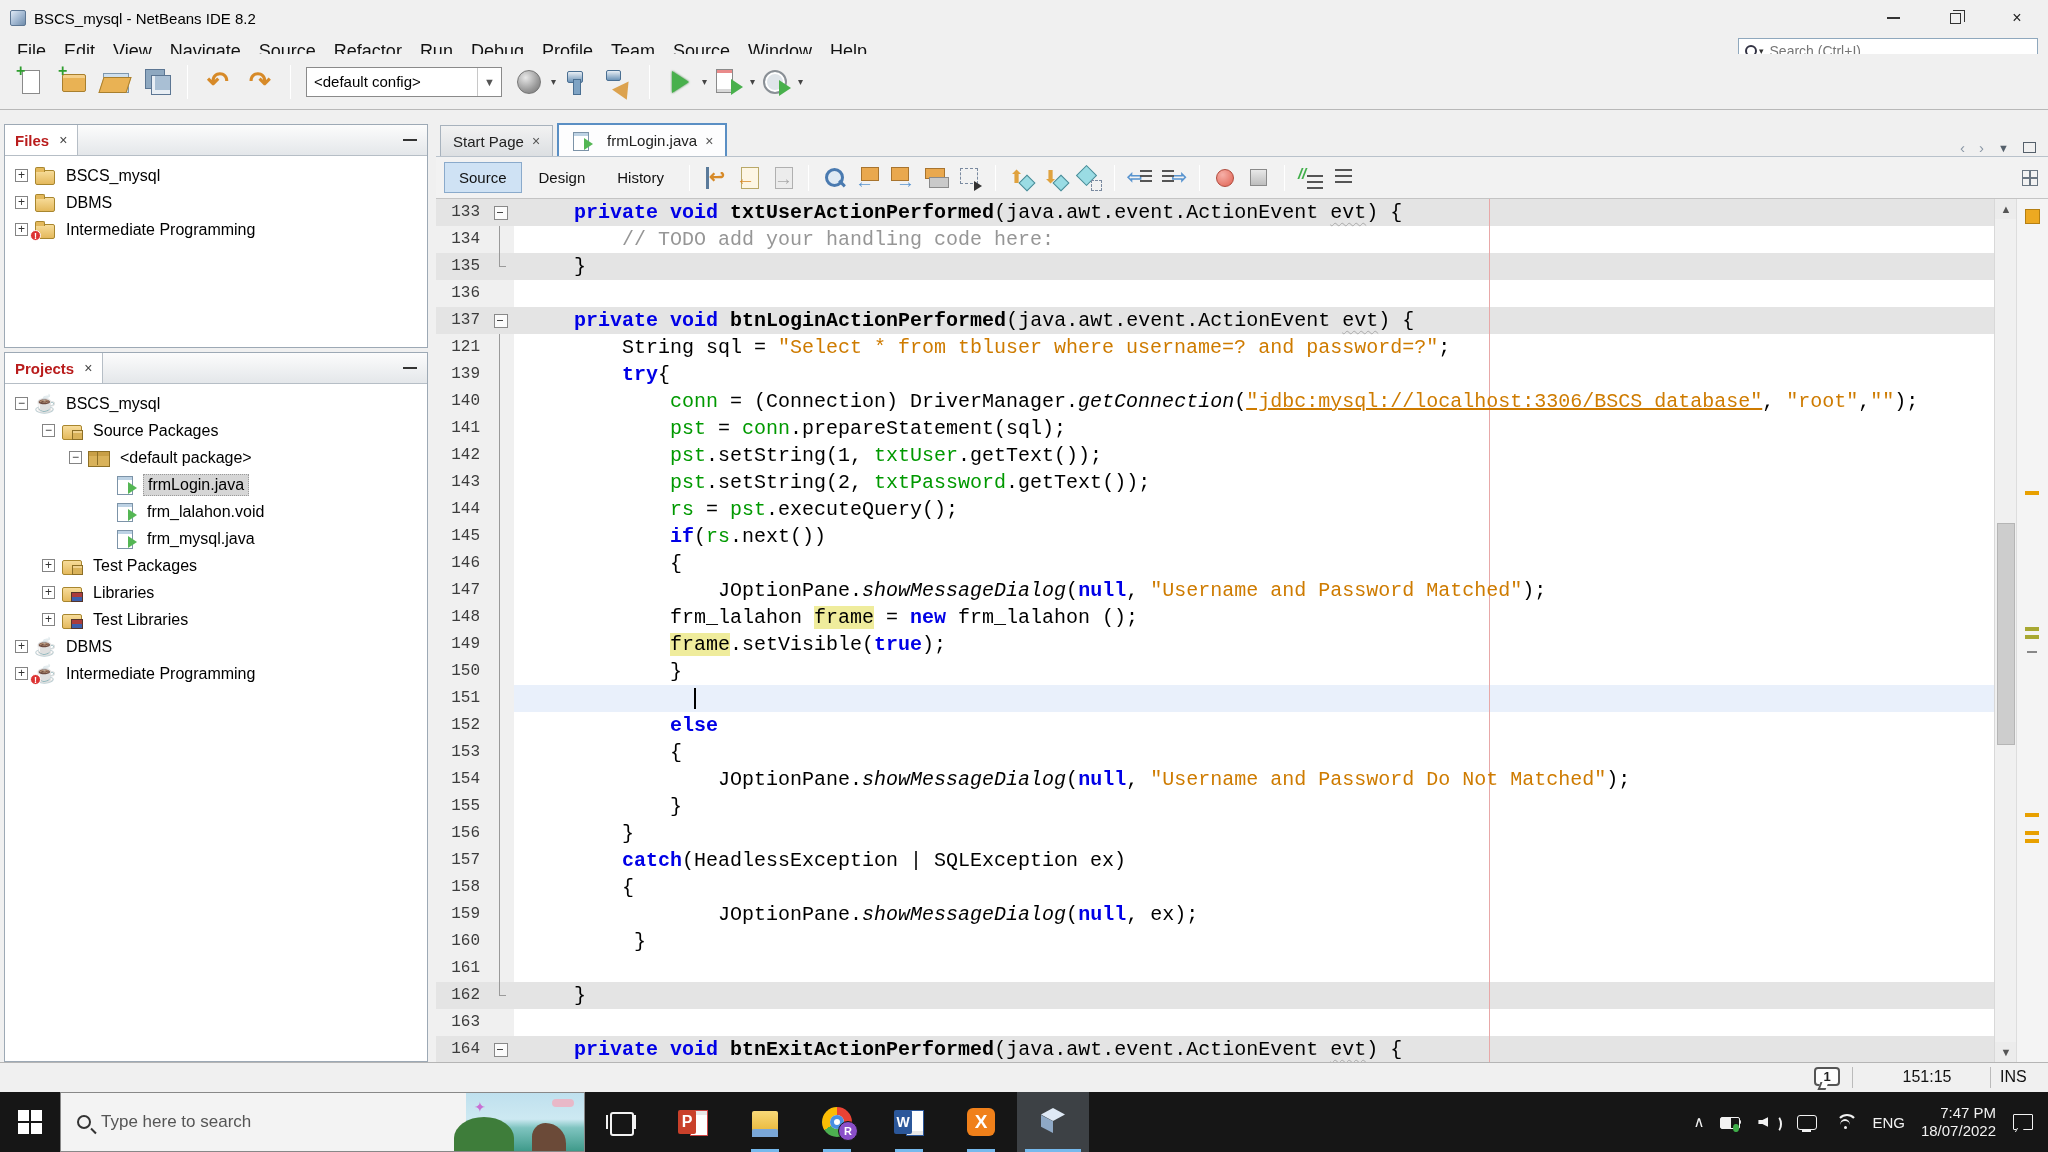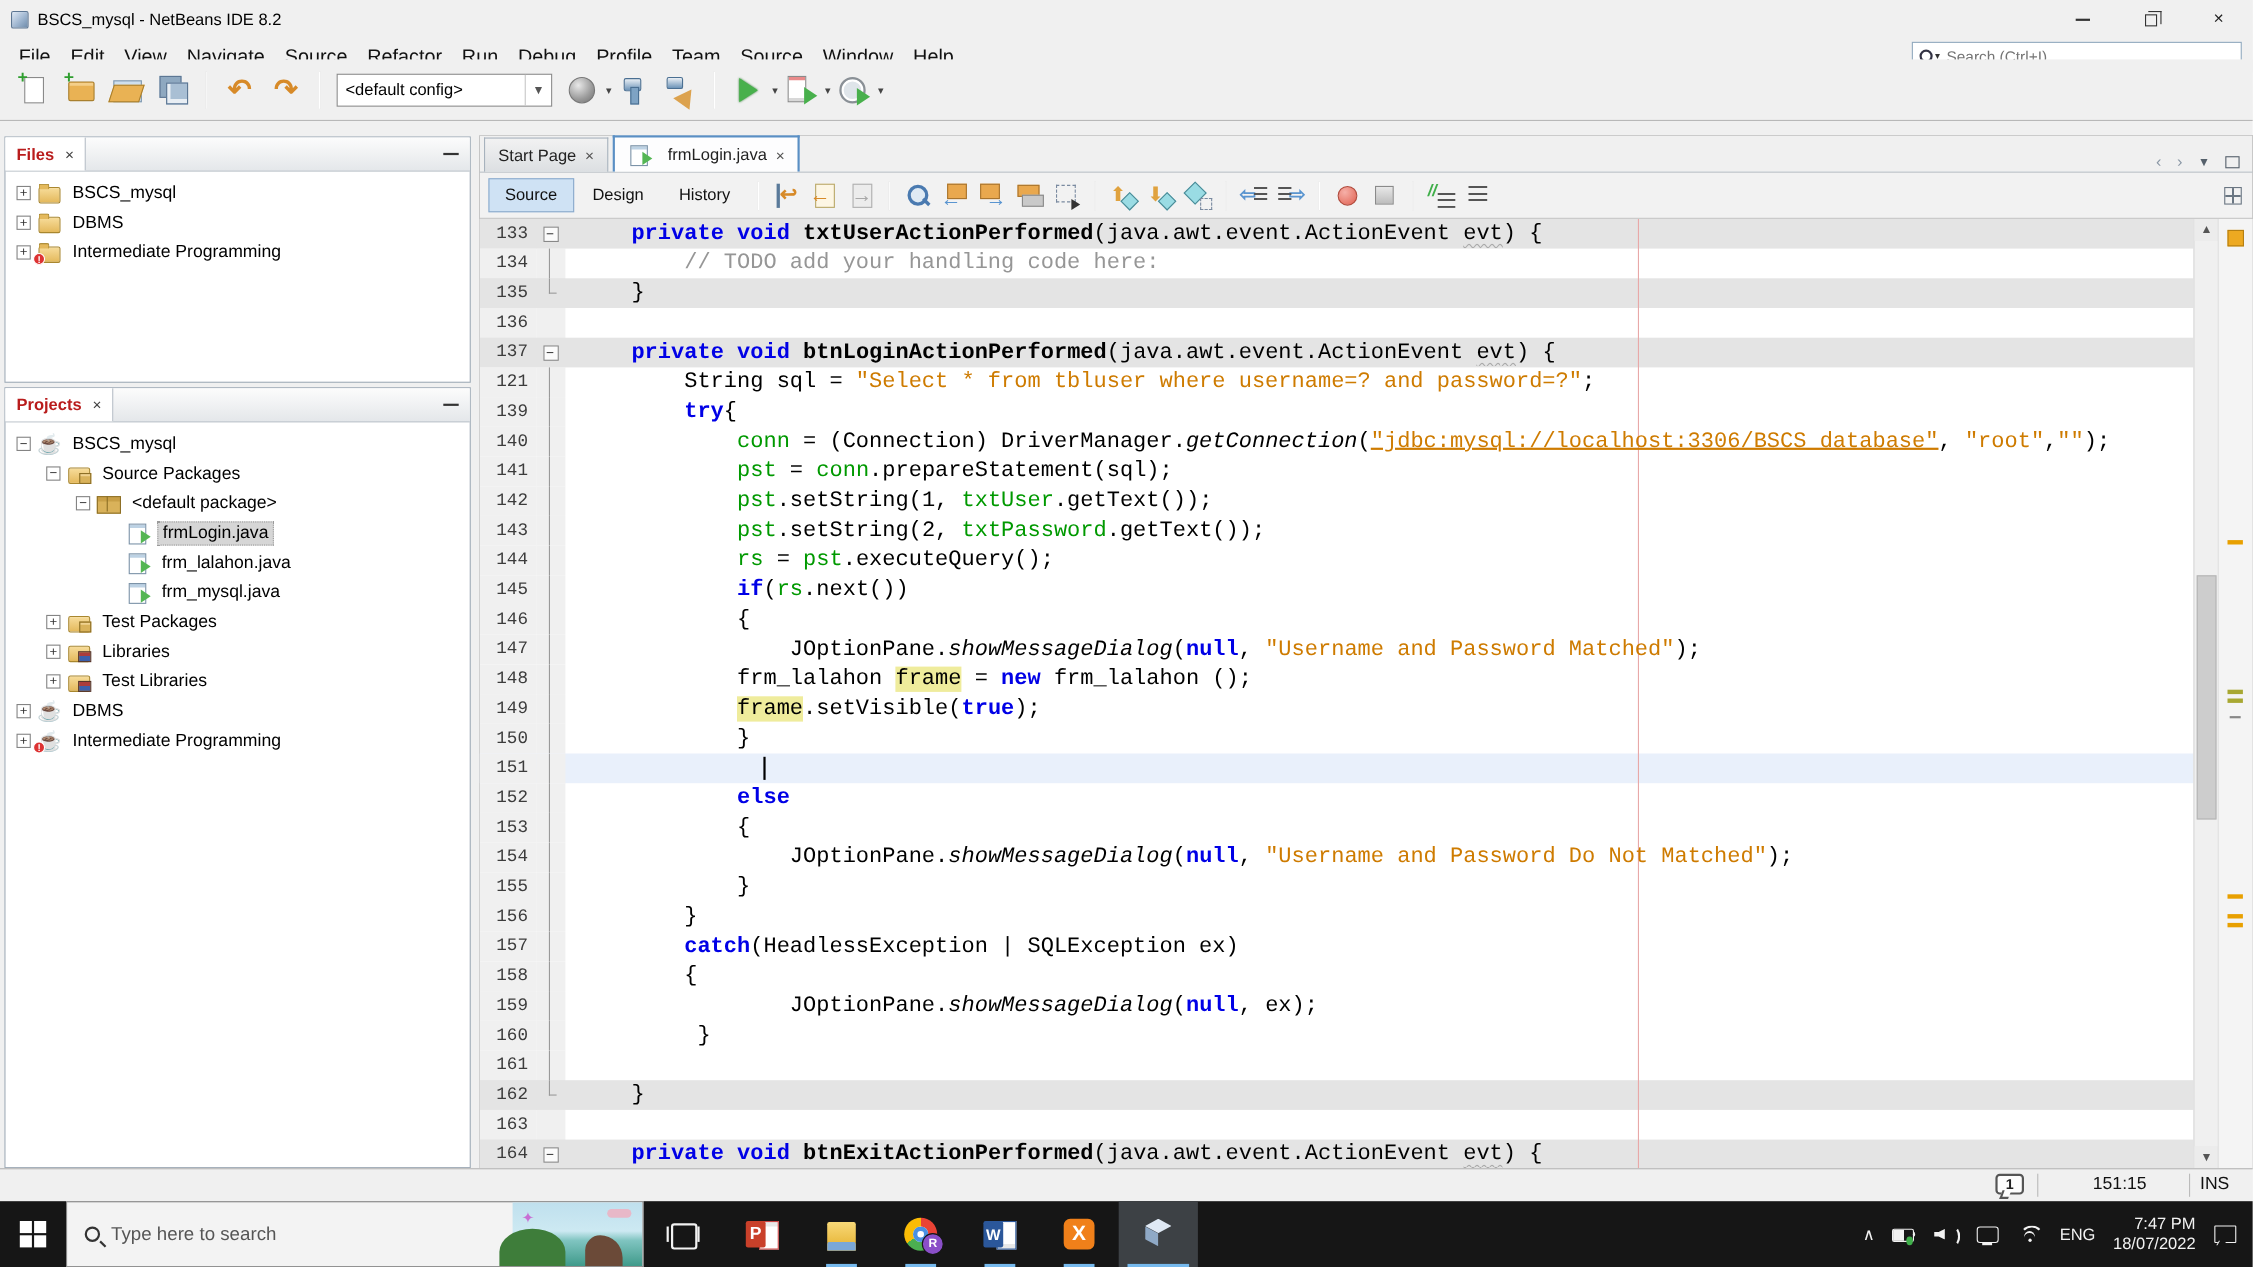--- a/index.html
+++ b/index.html
@@ -78,21 +78,21 @@
   .t-package::before { content:""; position:absolute; left:0px; top:2px; width:20px; height:14px; background:#d9b25a; border:1px solid #8d6f26; box-shadow:inset 0 4px 0 #c89f46; }
   .t-package::after { content:""; position:absolute; left:9px; top:2px; width:1px; height:14px; background:#8d6f26; }
   .t-javaform::before { content:""; position:absolute; left:2px; top:0px; width:14px; height:17px; background:#fff; border:1px solid #7c93a8; box-shadow:inset 0 3px 0 #bdd2e4; }
   .t-javaform::after { content:""; position:absolute; right:0px; bottom:0px; width:0; height:0; border-left:9px solid #54b654; border-top:6px solid transparent; border-bottom:6px solid transparent; }
   .t-project::before { content:"☕"; position:absolute; left:0; top:-2px; font-size:18px; color:#9c5a34; }
   .t-libfolder::before { content:""; position:absolute; left:1px; top:3px; width:18px; height:13px; background:linear-gradient(#f7dc9a,#e4b95c); border:1px solid #a8862e; border-radius:2px; }
   .t-libfolder::after { content:""; position:absolute; right:0; bottom:0; width:10px; height:8px; background:linear-gradient(#ab3c3c,#ab3c3c 45%,#3c5fab 45%); border:1px solid #55342a; }
   .badge-error { position:absolute; left:-4px; bottom:-2px; width:11px; height:11px; background:#d33; border:1px solid #fff; border-radius:50%; color:#fff; font-size:9px; font-weight:bold; text-align:center; line-height:10px; }
 
   
-  #editor { position:absolute; top:123px; left:436px; right:0; bottom:90px; background:#404040;text-decoration:underline; }
+  #editor { position:absolute; top:123px; left:436px; right:0; bottom:90px; background:#fdba74;text-decoration:underline; }
   #tabrow { position:absolute; top:0; left:0; right:0; height:34px; background:#f0f0f0; border-bottom:1px solid #b9c2cb; display:flex; align-items:flex-end; }
   .etab { height:31px; display:flex; align-items:center; gap:8px; padding:0 12px; font-size:15px; border:1px solid #a7b2bd; border-bottom:none; background:linear-gradient(#f2f2f2,#dcdfe2); margin-left:4px; color:#222; }
   .etab.active { background:#fdfdfe; border:2px solid #5a8fc4; border-bottom:none; height:33px; }
   .etab .x { color:#555; font-size:14px; }
   #tab-right { margin-left:auto; display:flex; align-items:center; gap:14px; padding-right:12px; color:#8a97a5; font-size:15px; }
   #tab-right .dk { color:#55606b; }
   #tab-right .maxi { width:13px; height:11px; border:1.5px solid #55606b; }
   #edtoolbar { position:absolute; top:34px; left:0; right:0; height:42px; background:#f2f2f2; border-bottom:1px solid #c4c4c4; display:flex; align-items:center; padding-left:8px; }
   .viewbtn { font-size:15px; color:#111; padding:6px 14px; border:1px solid transparent; margin-right:2px; }
   .viewbtn.sel { background:#cfe2f4; border:1px solid #8aaacb; }
@@ -348,21 +348,21 @@
             <span class="tree-label">&lt;default package&gt;</span>
           </div>
           <div class="tree-row" style="padding-left: 91px;">
             <span style="width: 19px; flex: 0 0 auto;"></span>
             <span class="ticon t-javaform"></span>
             <span class="tree-label selected">frmLogin.java</span>
           </div>
           <div class="tree-row" style="padding-left: 91px;">
             <span style="width: 19px; flex: 0 0 auto;"></span>
             <span class="ticon t-javaform"></span>
-            <span class="tree-label">frm_lalahon.java</span>
+            <span class="tree-label">frm_lalahon.void</span>
           </div>
           <div class="tree-row" style="padding-left: 91px;">
             <span style="width: 19px; flex: 0 0 auto;"></span>
             <span class="ticon t-javaform"></span>
             <span class="tree-label">frm_mysql.java</span>
           </div>
           <div class="tree-row" style="padding-left: 37px;">
             <span class="expand-box">+</span>
             <span class="ticon t-pkgfolder"></span>
             <span class="tree-label">Test Packages</span>

